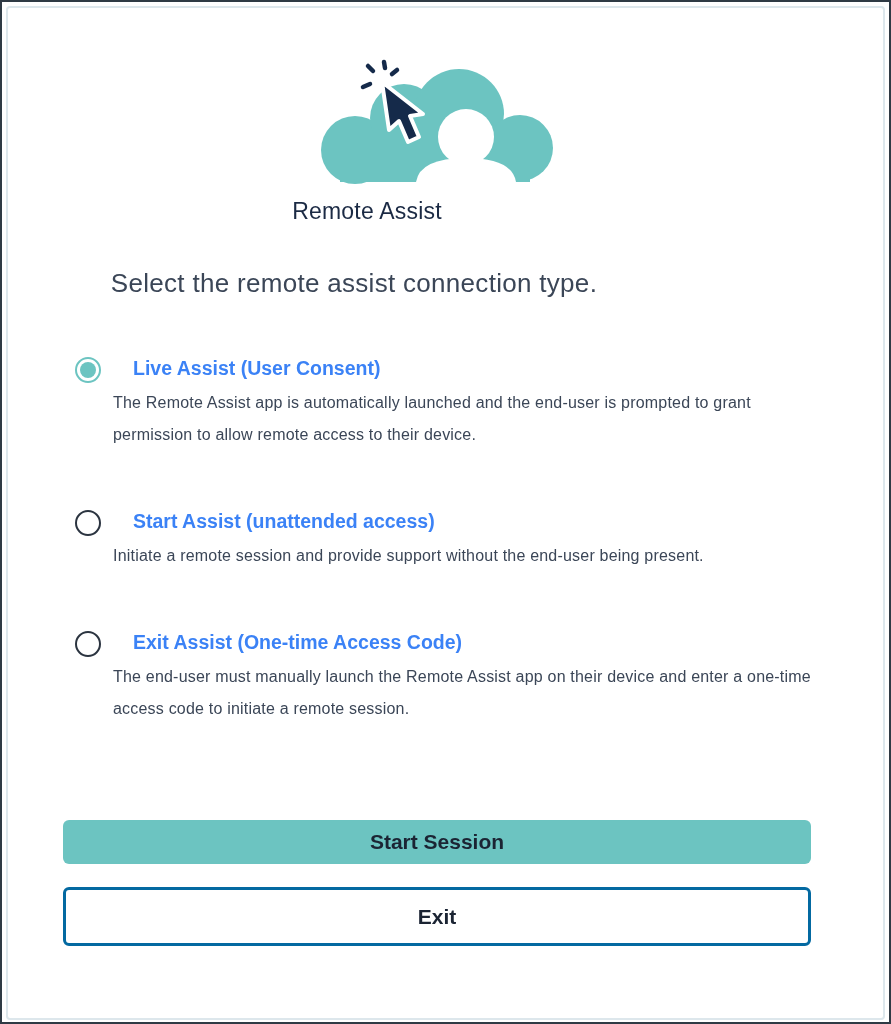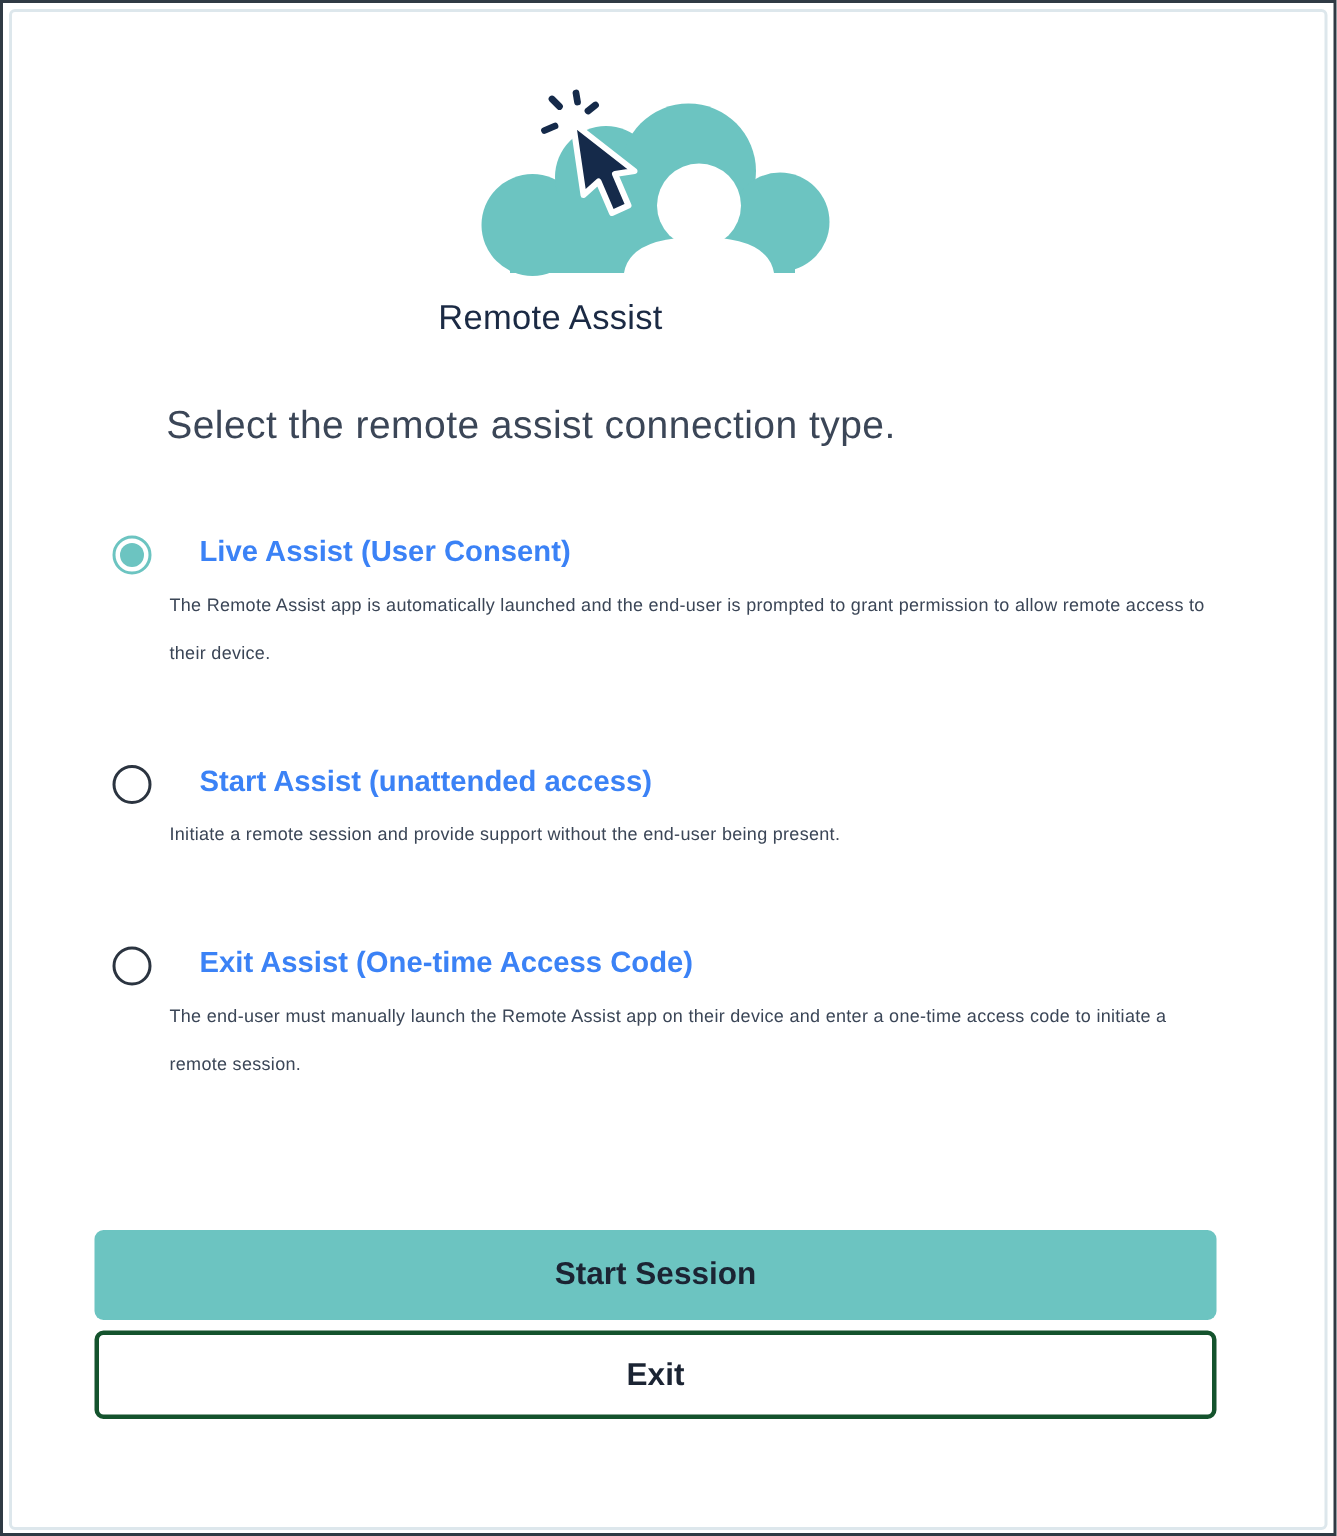--- a/index.html
+++ b/index.html
@@ -54,32 +54,32 @@
     background: #6cc4c1;
   }
   .opt-label {
     position: absolute; left: 42px; top: 1px;
     font-size: 19.5px; font-weight: bold; color: #3b82f6;
     white-space: nowrap;
     margin-left: 17px;
   }
   .opt-desc {
     position: absolute; left: 39px; top: 31px; width: 705px;
-    font-size: 12px; line-height: 32px; color: #3b4657;
+    font-size: 16px; line-height: 32px; color: #3b4657;
     letter-spacing: 0.2px;
   }
   .btn {
-    position: absolute; left: 63px; width: 748px; height: 60px;
+    position: absolute; left: 63px; width: 748px; height: 44px;
     box-sizing: border-box; border-radius: 6px;
     display: flex; align-items: center; justify-content: center;
     font-size: 21px; font-weight: bold; color: #1b2433;
     cursor: pointer;
   }
   .btn-start { top: 820px; background: #6cc4c1; border: none; }
-  .btn-exit  { top: 887px; background: #ffffff; border: 3px solid #14532d; height: 59px; }
+  .btn-exit  { top: 887px; background: #ffffff; border: 3px solid #0369a1; height: 59px; }
 </style>
 </head>
 <body>
 
 <div class="frame">
   <div class="inner"></div>
 </div>
 
 <svg class="logo" viewBox="316 56 242 130" xmlns="http://www.w3.org/2000/svg">
 

